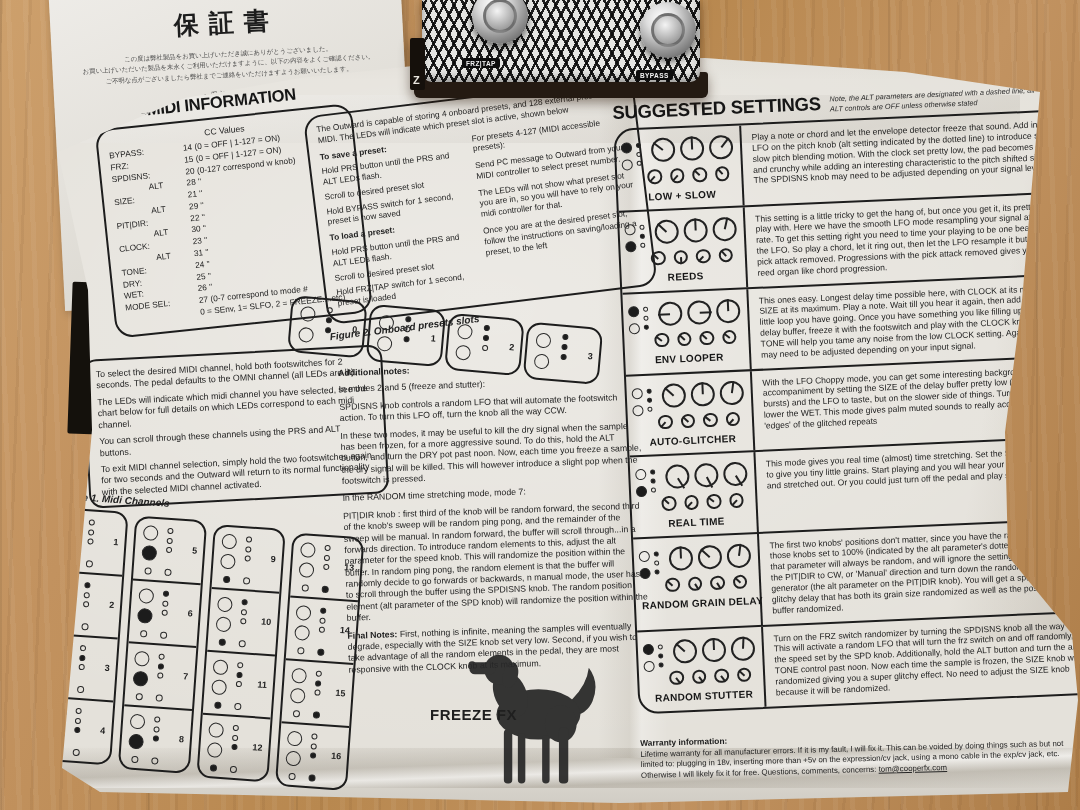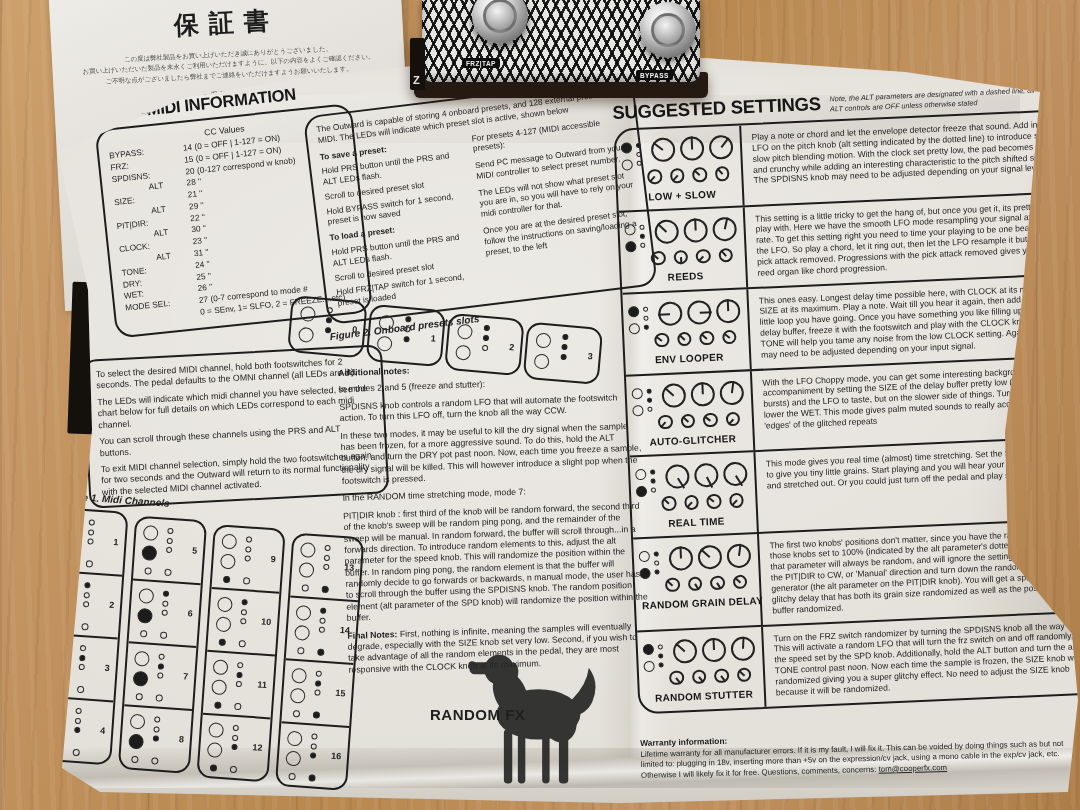--- a/index.html
+++ b/index.html
@@ -631,21 +631,21 @@
           <rect x="10" y="18" width="28" height="13" rx="6"></rect>
           <circle cx="13" cy="21" r="4"></circle>
           <ellipse cx="54" cy="32" rx="8" ry="14" transform="rotate(14 54 32)"></ellipse>
           <rect x="47" y="90" width="9" height="58" rx="4"></rect>
           <rect x="62" y="94" width="8" height="54" rx="4"></rect>
           <rect x="88" y="96" width="8" height="52" rx="4"></rect>
           <ellipse cx="108" cy="84" rx="17" ry="20"></ellipse>
           <rect x="106" y="88" width="10" height="60" rx="4"></rect>
         </g>
       </svg>
-      <div class="brand">RANDOM FX</div>
+      <div class="brand">FREEZE FX</div>
     </div>
 
     <div class="suggested">
       <div class="sughead">
         <h2 class="ptitle">SUGGESTED SETTINGS</h2>
         <div class="sugnote">Note, the ALT parameters are designated with a dashed line; all ALT controls are OFF unless otherwise stated</div>
       </div>
       <div class="sugbox">
           <div class="sugrow">
             <div class="cluster">

